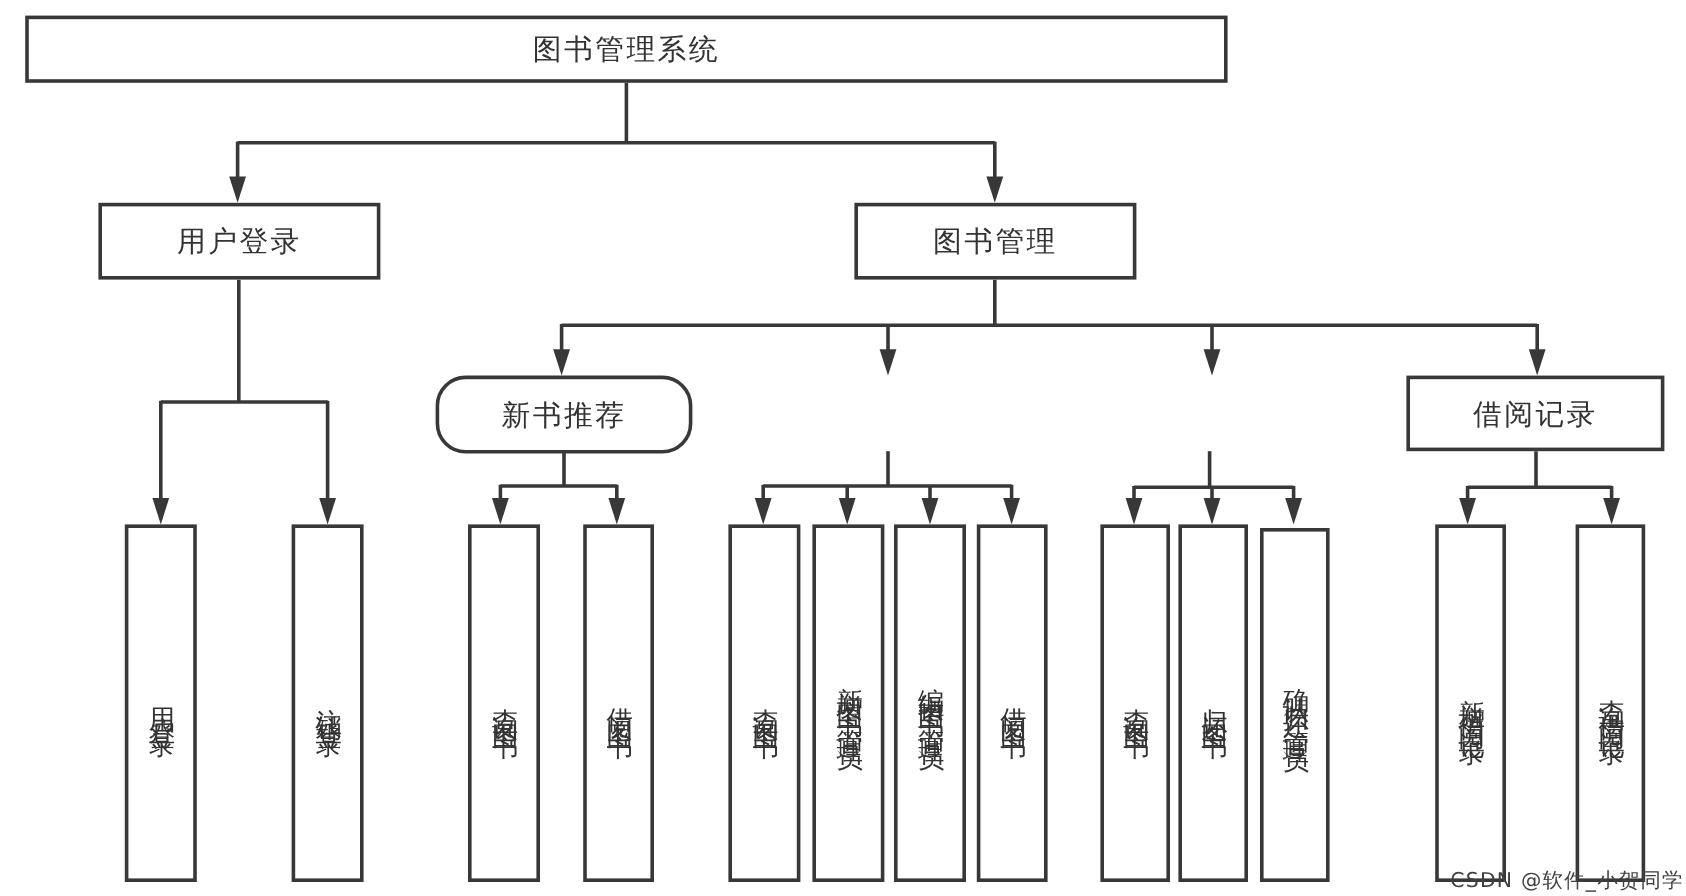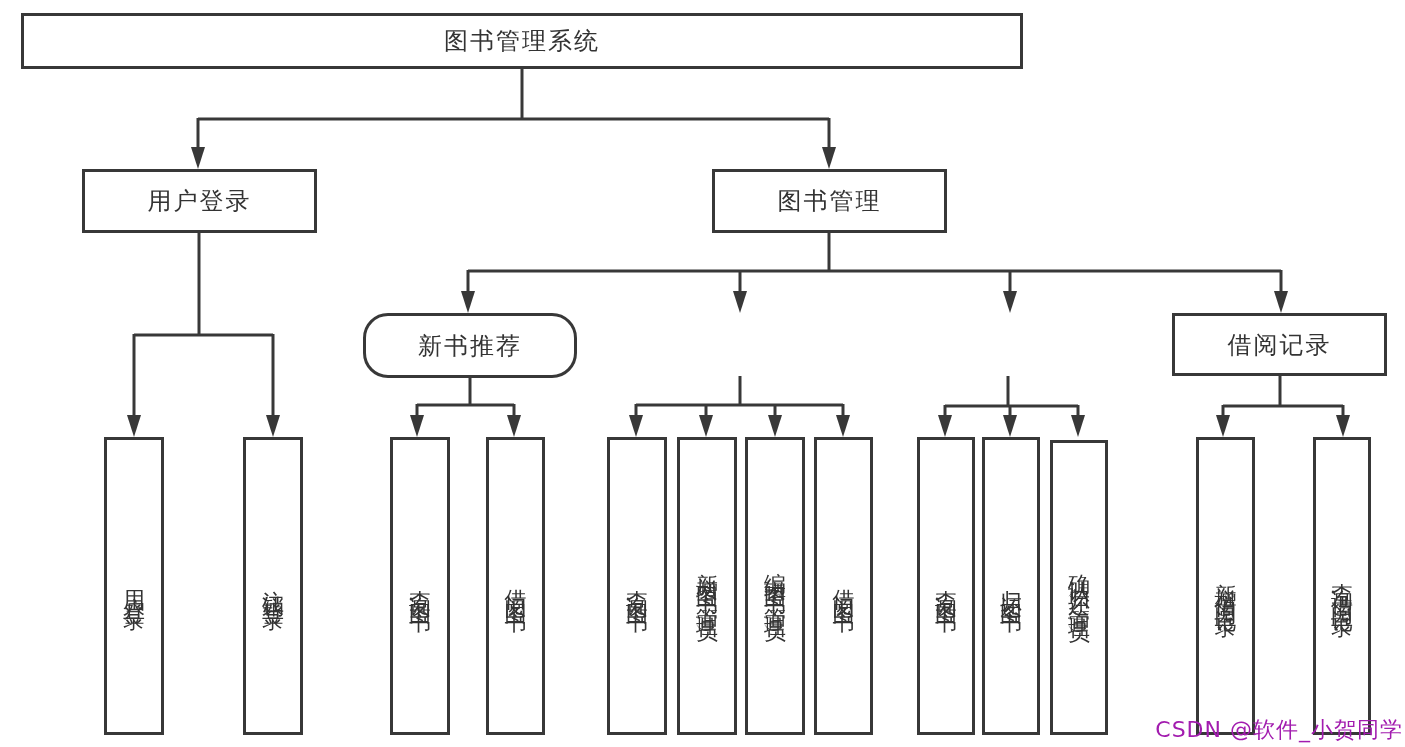--- a/index.html
+++ b/index.html
@@ -40,22 +40,22 @@
     writing-mode: vertical-rl;
     text-orientation: mixed;
     font-size: 22px;
     letter-spacing: 7px;
     white-space: nowrap;
   }
   .watermark {
     position: absolute;
     right: 2px;
     bottom: 2px;
-    font-size: 22px;
-    color: #a21caf;
+    font-size: 17px;
+    color: #404040;
     letter-spacing: 1px;
     z-index: 3;
   }
 </style>
 </head>
 <body>
 
 <div id="canvas">
 
   <svg id="wires" viewBox="0 0 1405 747" xmlns="http://www.w3.org/2000/svg">

